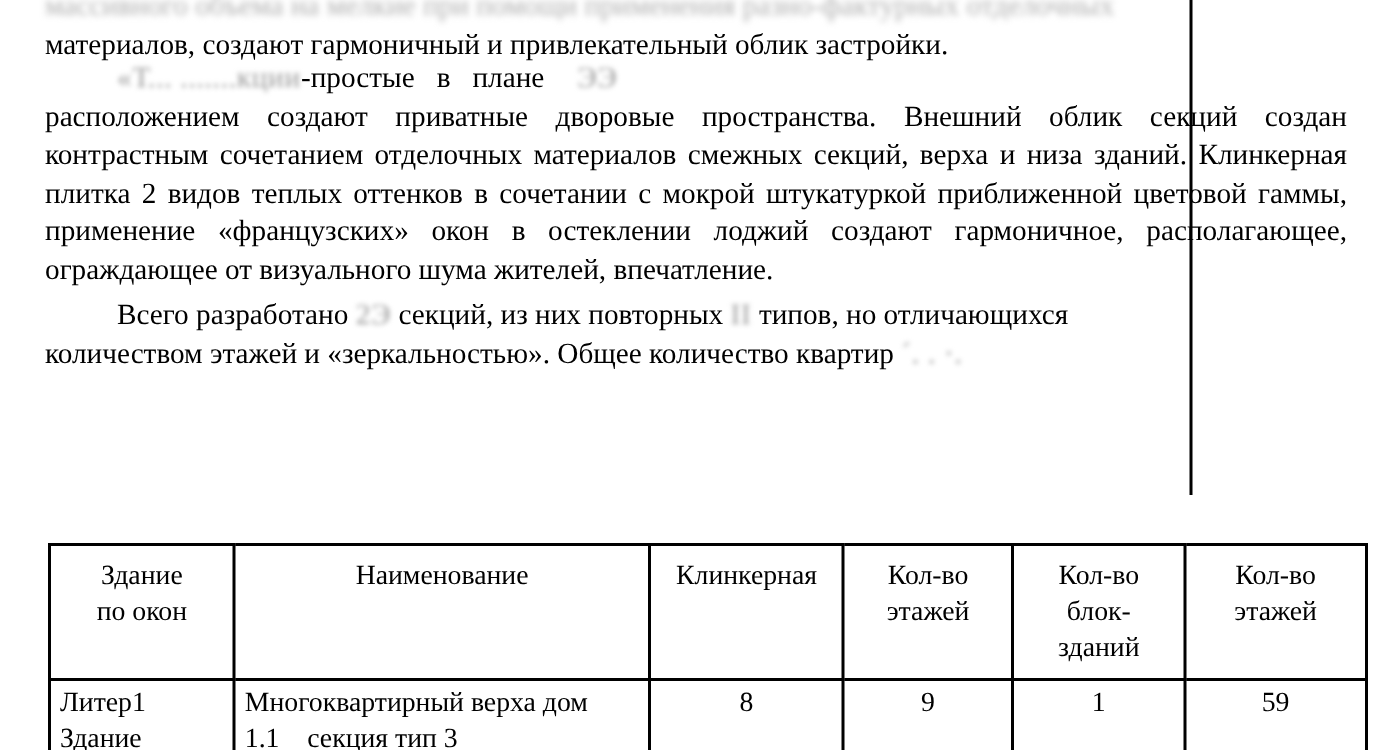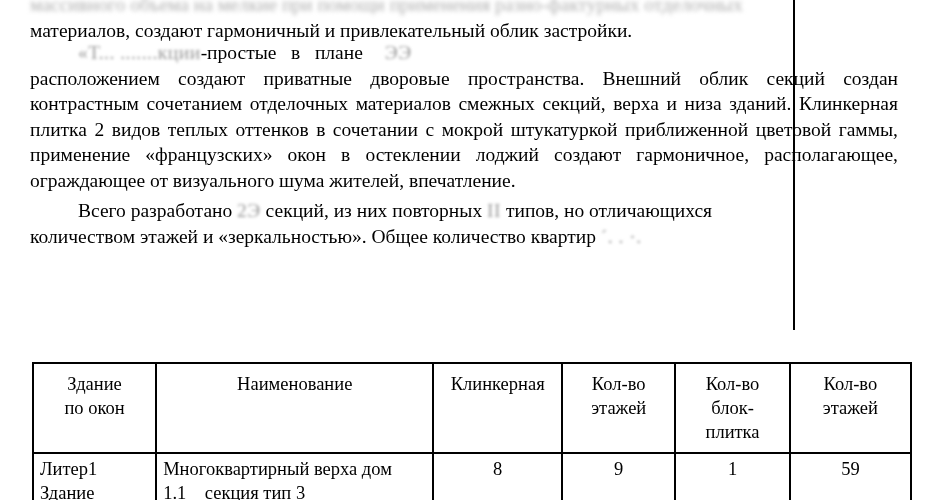--- a/index.html
+++ b/index.html
@@ -169,21 +169,21 @@
         <th class="col-floors">
           <div>Клинкерная</div>
         </th>
         <th class="col-levels">
           <div>Кол-во</div>
           <div>этажей</div>
         </th>
         <th class="col-blocks">
           <div>Кол-во</div>
           <div>блок-</div>
-          <div>плитка</div>
+          <div>зданий</div>
         </th>
         <th class="col-flats">
           <div>Кол-во</div>
           <div>этажей</div>
         </th>
       </tr>
     </thead>
     <tbody>
       <tr>
         <td class="col-num">

